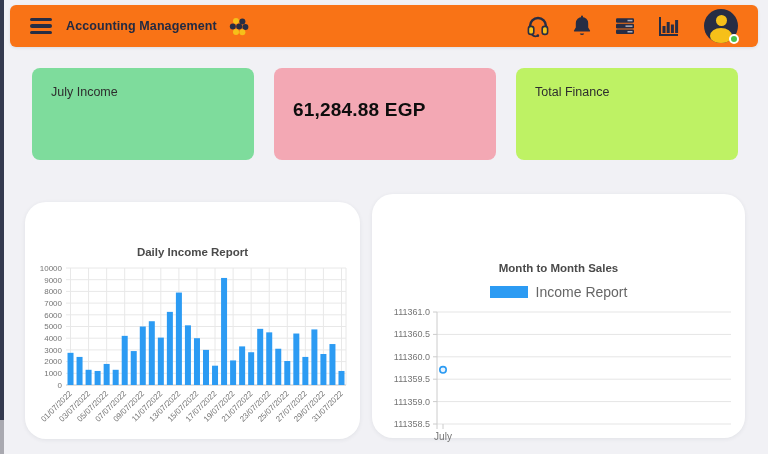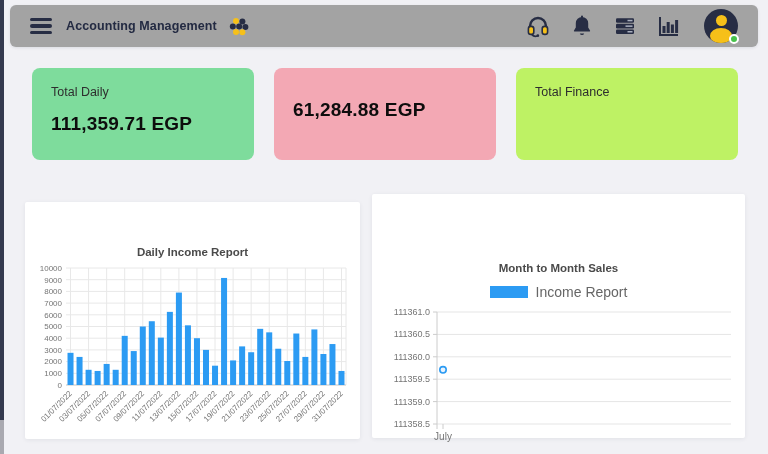--- a/index.html
+++ b/index.html
@@ -3,21 +3,21 @@
 <meta charset="utf-8">
 <style>
   * { margin:0; padding:0; box-sizing:border-box; }
   html,body { width:768px; height:454px; overflow:hidden; }
   body { font-family:"Liberation Sans", sans-serif; background:#f1f1f5; position:relative; }
 
   .side-strip { position:absolute; left:0; top:0; width:4px; height:420px; background:#343a4f; }
   .side-strip-bottom { position:absolute; left:0; top:420px; width:4px; height:34px; background:#a9a9b0; }
 
   
-  .topbar { position:absolute; left:10px; top:5px; width:748px; height:42px; background:#a3a3a3;
+  .topbar { position:absolute; left:10px; top:5px; width:748px; height:42px; background:#f97316;
             border-radius:6px; box-shadow:0 1px 3px rgba(40,45,70,.10); display:flex; align-items:center;
             padding:0 20px; }
   .hamburger { width:22px; display:flex; flex-direction:column; gap:3px; cursor:pointer; }
   .hamburger span { display:block; height:3.2px; border-radius:2px; background:#272d44; }
   .app-title { margin-left:14px; font-size:12.5px; font-weight:bold; color:#232a42; letter-spacing:.1px; }
   .logo { margin-left:10px; display:flex; align-items:center; }
   .topbar-spacer { flex:1; }
   .top-icons { display:flex; align-items:center; gap:19px; }
   .icon-btn { display:flex; align-items:center; justify-content:center; cursor:pointer; }
   .avatar-wrap { position:relative; width:34px; height:34px; margin-left:4px; cursor:pointer; }
@@ -27,21 +27,21 @@
   .avatar-status { position:absolute; right:-1px; bottom:-1px; width:10px; height:10px; border-radius:50%;
                    background:#47c24b; border:2px solid #ffffff; }
 
   
   .cards-row { position:absolute; left:32px; top:68px; width:706px; display:flex; gap:20px; }
   .stat-card { flex:1; height:92px; border-radius:8px; padding:17px 19px; }
   .stat-label { font-size:12.5px; color:#2e2e2e; }
   .stat-value { margin-top:14px; font-size:19px; font-weight:800; color:#0d0d0d; letter-spacing:.2px; }
 
   
-  .chart-card { position:absolute; background:#ffffff; border-radius:2px; box-shadow:0 1px 4px rgba(40,45,70,.08); }
+  .chart-card { position:absolute; background:#ffffff; border-radius:21px; box-shadow:0 1px 4px rgba(40,45,70,.08); }
   .chart-card.left  { left:25px;  top:202px; width:335px; height:237px; }
   .chart-card.right { left:372px; top:194px; width:373px; height:244px; }
   .chart-title { text-align:center; font-weight:bold; font-size:11.5px; color:#4a4a4a; }
   .chart-card.left  .chart-title { margin-top:44px; }
   .chart-card.right .chart-title { margin-top:68px; }
   .legend-row { display:flex; align-items:center; justify-content:center; gap:8px; margin-top:10px; }
   .legend-swatch { width:38px; height:12px; }
   .legend-label { font-size:14px; color:#666; }
   svg.chart { display:block; margin:0 auto; }
   .chart-card.left svg.chart { margin-top:4px; }
@@ -113,22 +113,21 @@
         <div class="avatar-head"></div>
         <div class="avatar-body"></div>
       </div>
       <div class="avatar-status"></div>
     </div>
   </div>
 </header>
 
 <div class="cards-row">
   <div class="stat-card" style="background: rgb(126, 220, 156);">
-    <div class="stat-label">Total Daily</div>
-    <div class="stat-value">111,359.71 EGP</div>
+    <div class="stat-label">July Income</div>
   </div>
   <div class="stat-card" style="background: rgb(243, 168, 180);">
     <div class="stat-value">61,284.88 EGP</div>
   </div>
   <div class="stat-card" style="background: #bef264;">
     <div class="stat-label">Total Finance</div>
   </div>
 </div>
 
 <div class="chart-card left">

